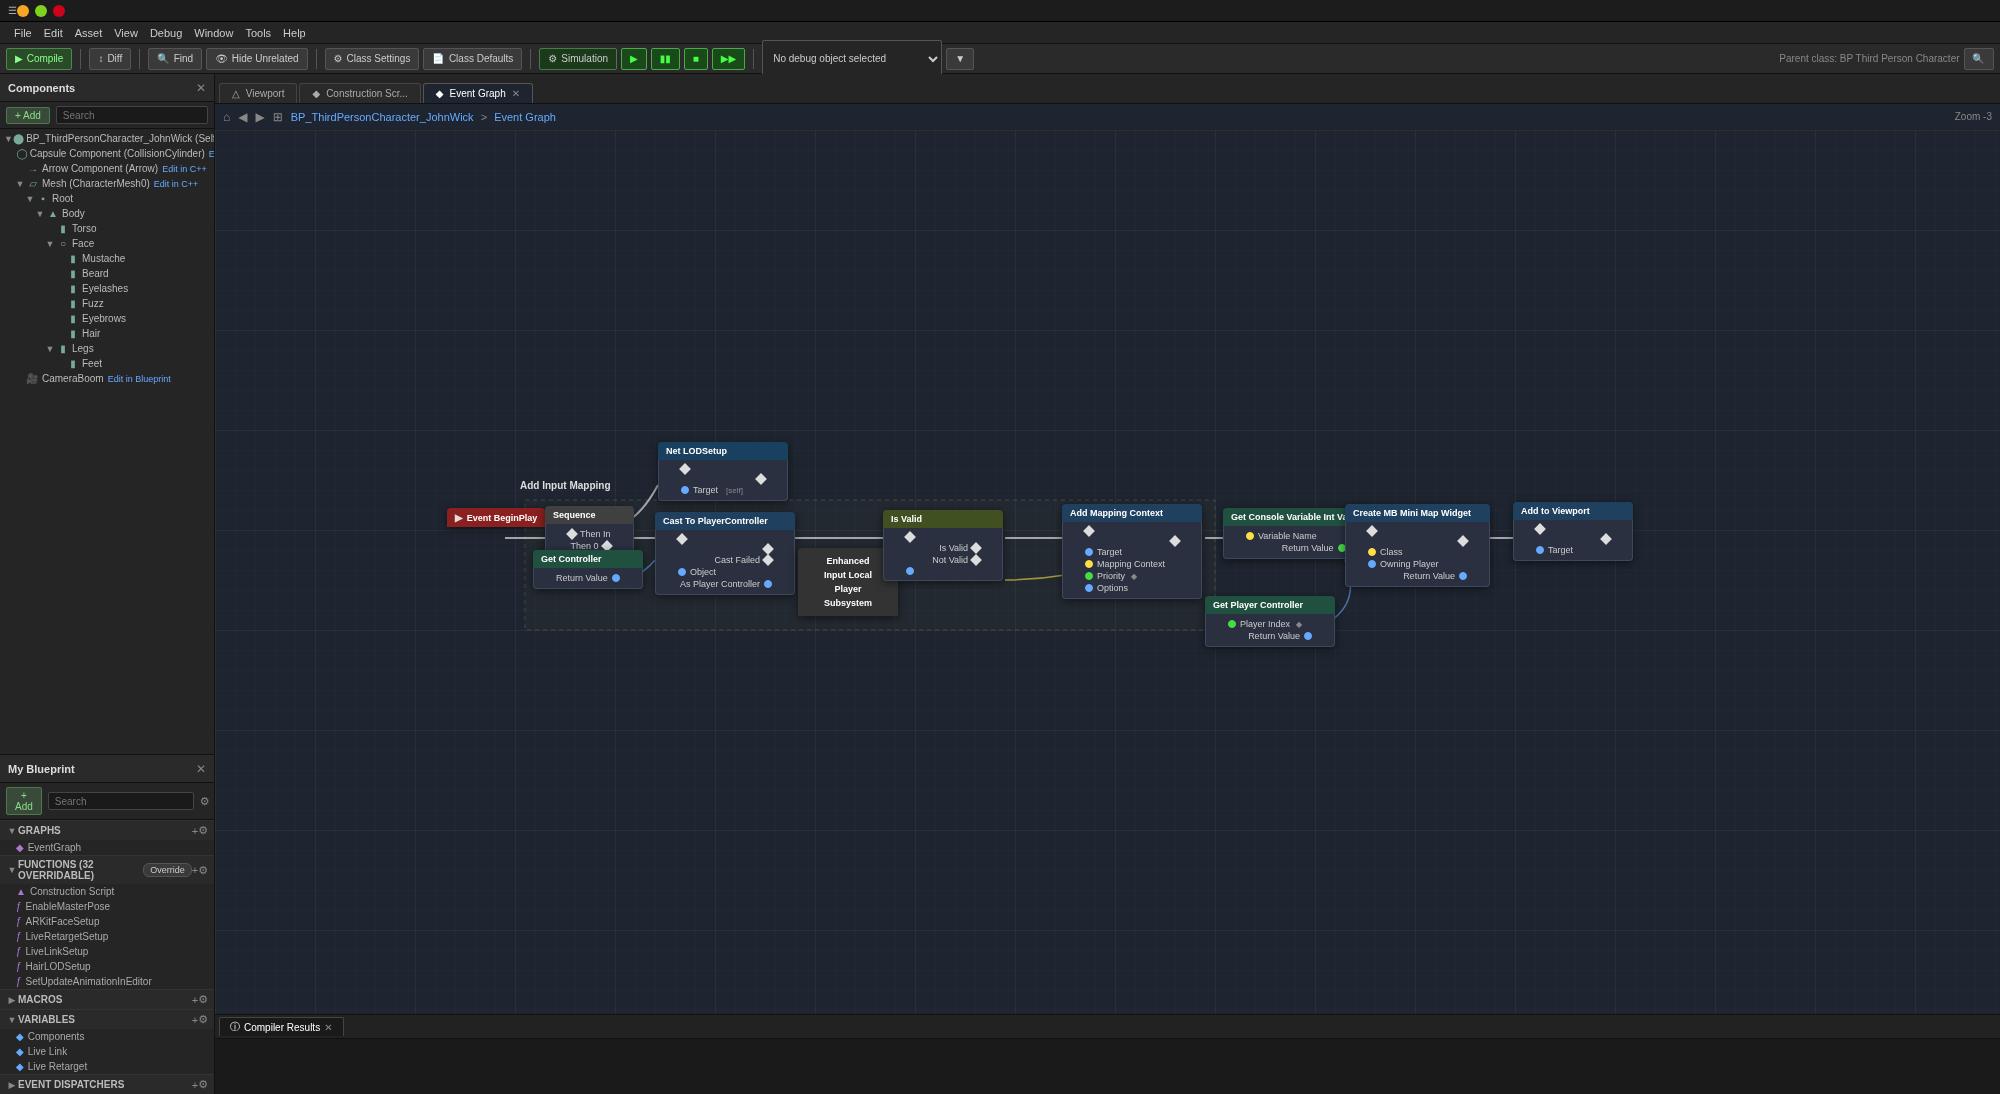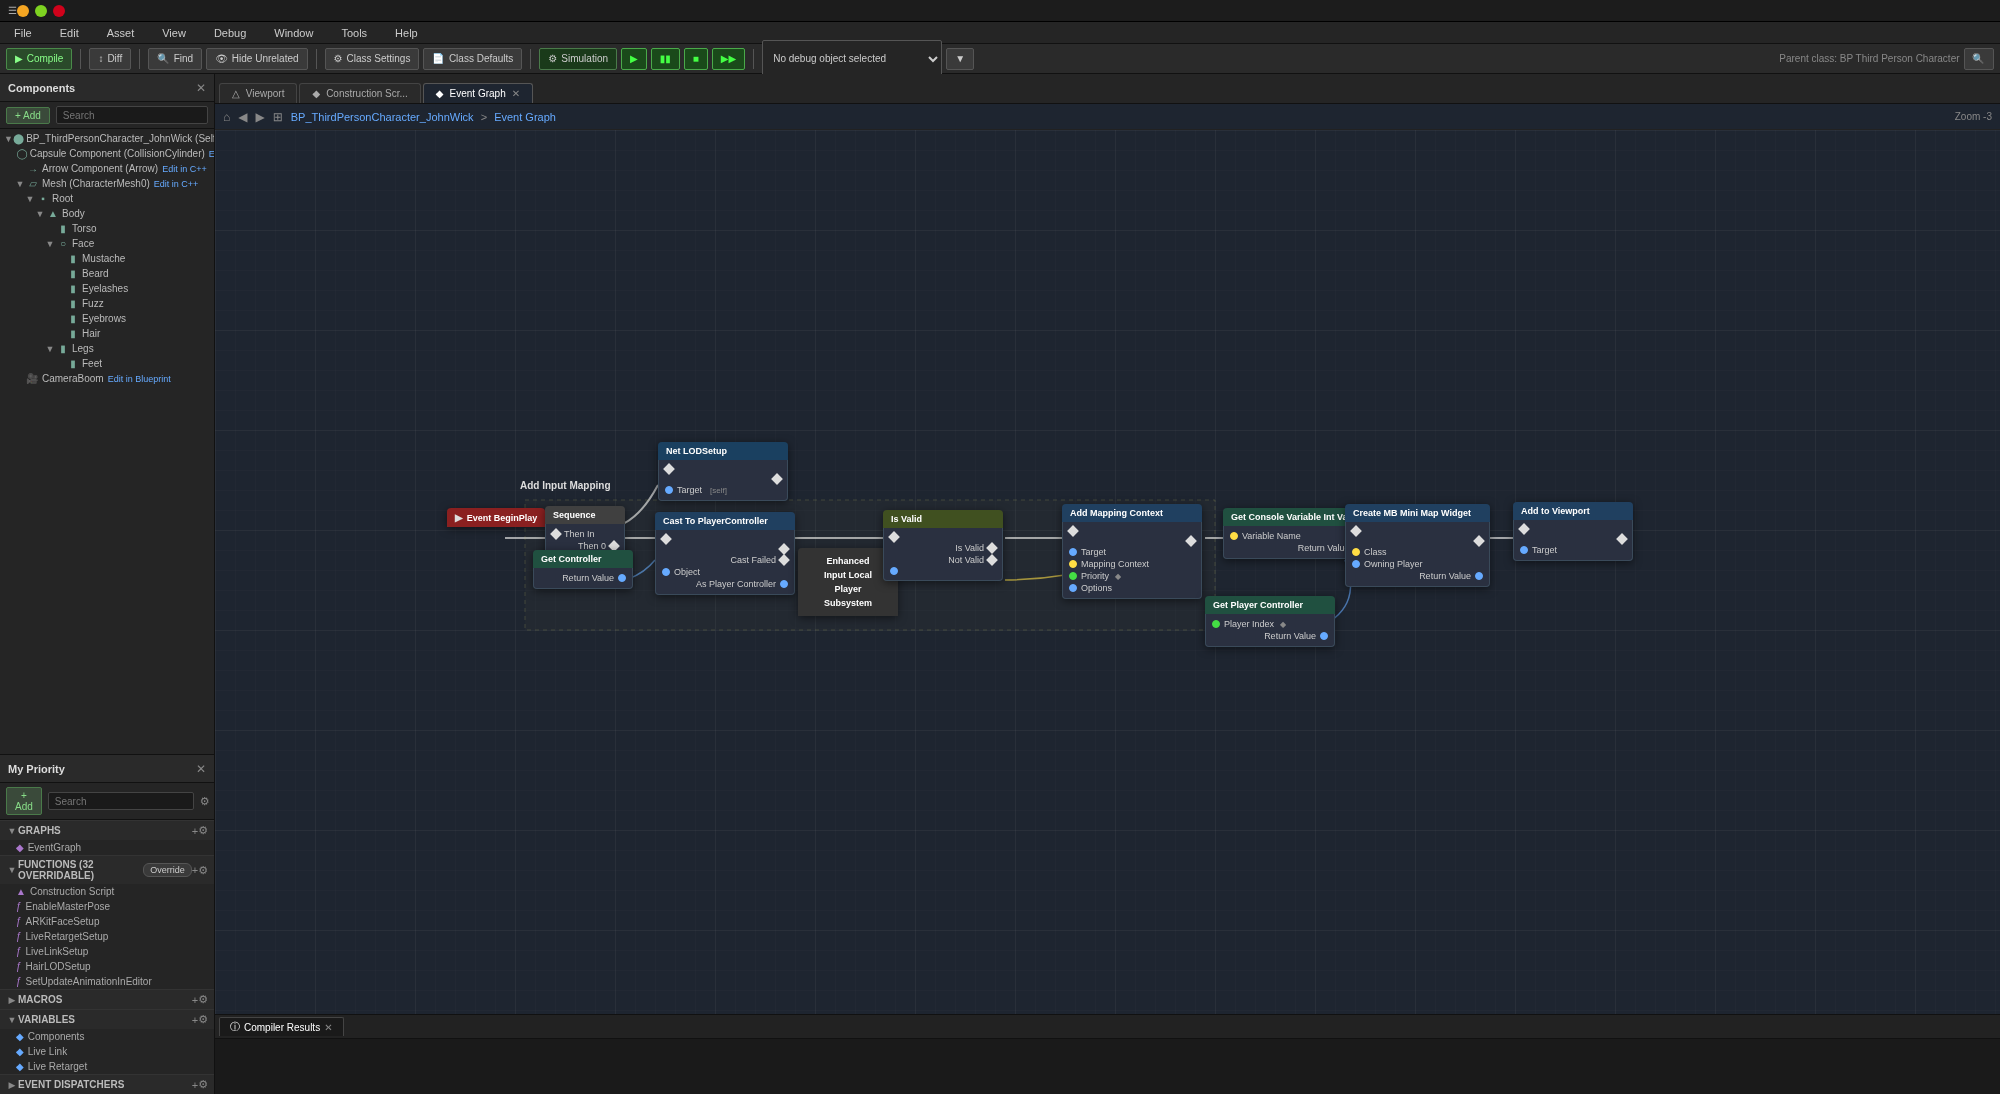--- a/index.html
+++ b/index.html
@@ -31,21 +31,21 @@
     .tb-max { background: #7ed321; }
     .tb-close { background: #d0021b; }
 
     
     #menu-bar {
       background: #252525;
       height: 22px;
       display: flex;
       align-items: center;
       padding: 0 8px;
-      gap: 16px;
+      gap: 0;
       border-bottom: 1px solid #111;
     }
     .menu-item {
       font-size: 11px;
       color: #ccc;
       cursor: pointer;
       padding: 2px 6px;
     }
 
     
@@ -293,21 +293,21 @@
       color: #fff;
       display: flex;
       align-items: center;
       gap: 4px;
     }
     .bp-node-body {
       background: #2a3040;
       border: 1px solid #3a4a5a;
       border-top: none;
       border-radius: 0 0 4px 4px;
-      padding: 4px 0;
+      padding: 4px 16px;
     }
     .bp-node-pin {
       display: flex;
       align-items: center;
       padding: 1px 6px;
       font-size: 9px;
       color: #ccc;
       gap: 4px;
     }
     .bp-node-pin.output { justify-content: flex-end; }
@@ -552,21 +552,21 @@
       <div class="tree-item" style="padding-left:14px;">
         <span class="tree-arrow">&nbsp;</span>
         <span class="tree-icon">🎥</span>
         <span class="tree-label">CameraBoom</span>
         <span class="edit-link">Edit in Blueprint</span>
       </div>
     </div>
 
     <div id="my-blueprint-panel">
       <div id="my-blueprint-header">
-        <span class="panel-title">My Priority</span>
+        <span class="panel-title">My Blueprint</span>
         <span class="panel-close">✕</span>
       </div>
       <div id="my-blueprint-toolbar">
         <button class="add-btn">+ Add</button>
         <input class="search-box" type="text" placeholder="Search" style="">
         <span style="color:#888;cursor:pointer;">⚙</span>
       </div>
 
       <div class="section-header">
         <span class="tree-arrow">▼</span>

